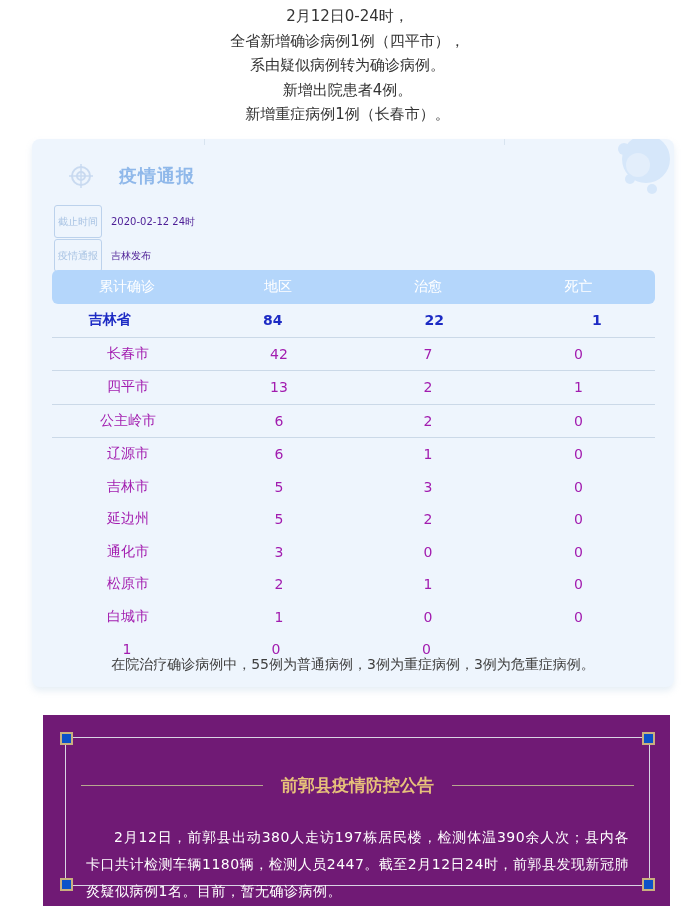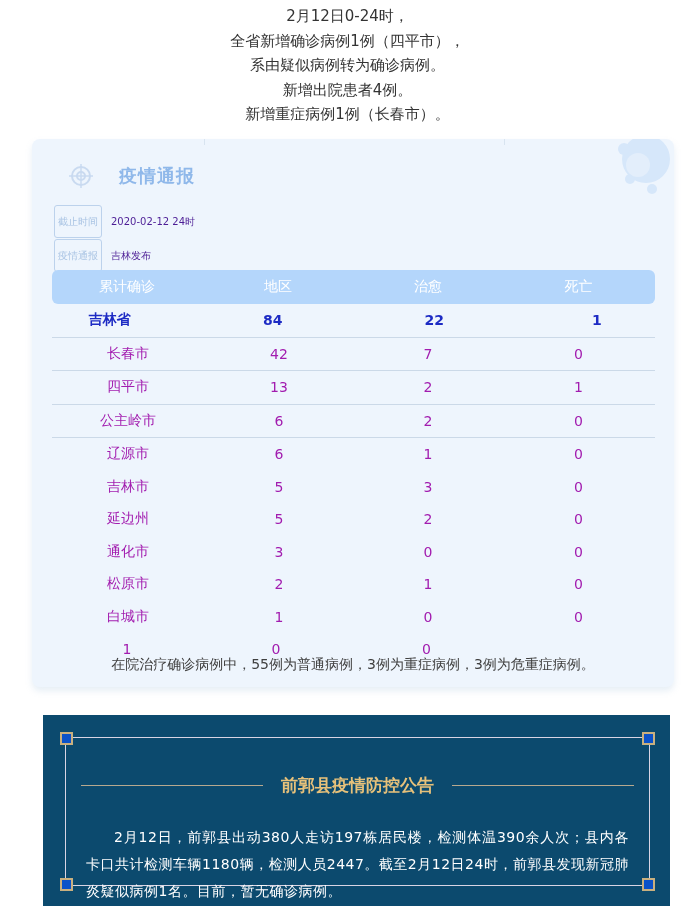--- a/index.html
+++ b/index.html
@@ -32,21 +32,21 @@
   .thead .col { color:#ffffff; font-size:14px; }
 
   .tbody { position:absolute; left:20px; top:165px; width:603px; }
   .row { display:flex; align-items:center; height:32.5px; font-size:14px; color:#a21caf; }
   .row.bordered { border-bottom:1px solid #cbd9e8; }
   .row.province { color:#1d2bc4; font-weight:bold; font-size:14px;gap:48px; }
 
   .note { position:absolute; left:0; width:642px; top:517px; text-align:center;
           font-size:14px; color:#404040; }
 
-  .notice { position:absolute; left:43px; top:715px; width:627px; height:191px; background:#0c4a6e; }
+  .notice { position:absolute; left:43px; top:715px; width:627px; height:191px; background:#701a75; }
   .frame { position:absolute; left:22px; top:22px; width:583px; height:147px;
            border:1px solid #d9d4e4; }
   .corner { position:absolute; width:9px; height:9px; border:2px solid #c9b07f; background:#0b52c9; }
   .corner.tl { left:-6px; top:-6px; } .corner.tr { right:-6px; top:-6px; }
   .corner.bl { left:-6px; bottom:-6px; } .corner.br { right:-6px; bottom:-6px; }
   .notice-title-row { position:absolute; left:15px; right:15px; top:36px; display:flex; align-items:center; }
   .notice-title-row .line { flex:1; height:1px; background:#b7a98f; }
   .notice-title { color:#e7c17a; font-size:17px; font-weight:bold; padding:0 18px; white-space:nowrap; }
   .notice-body { position:absolute; left:20px; right:20px; top:86px; color:#ffffff;
                  font-size:14px; line-height:27px; letter-spacing:0.5px; text-indent:2em; text-align:justify; }

